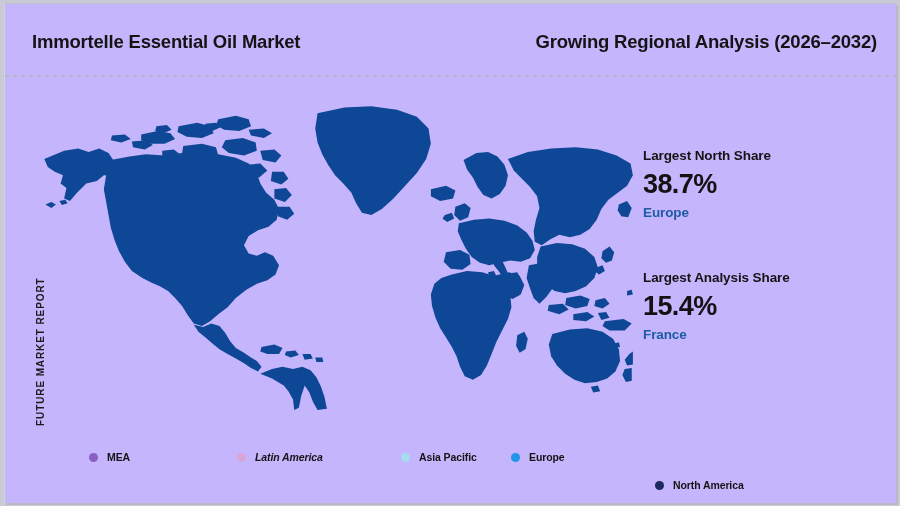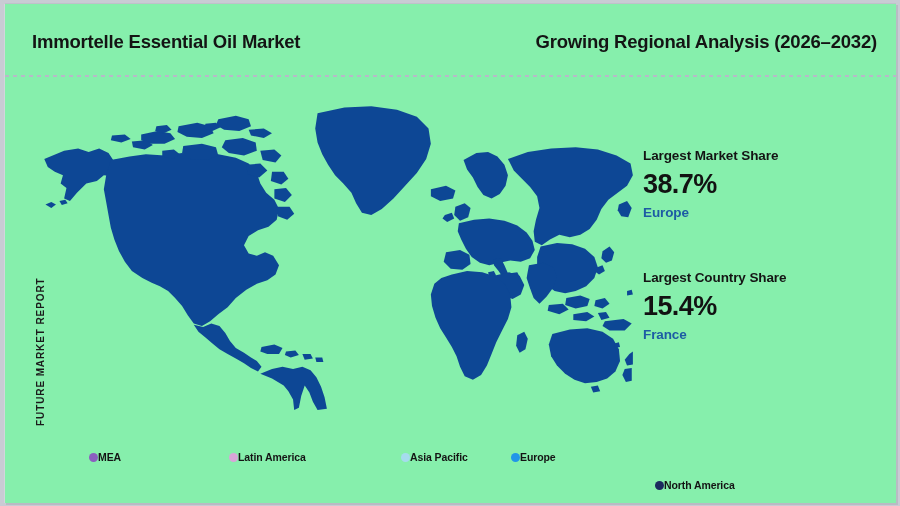--- a/index.html
+++ b/index.html
@@ -6,21 +6,21 @@
   body{
     width:900px;height:506px;
     background:#c9cbd4;
     font-family:"Liberation Sans", sans-serif;
     overflow:hidden;
   }
   #frame{
     position:absolute;
     left:4px;top:3px;
     width:892px;height:500px;
-    background:#86efac;
+    background:#c4b5fd;
     box-sizing:border-box;
     border-left:1px solid #d3d5dc;
     border-top:1px solid #bfc1ca;
     box-shadow: 2px 2px 0 0 #b9bbc4;
     overflow:hidden;
   }
 
   
   #header{
     position:absolute;left:0;top:0;width:892px;height:70px;
@@ -87,21 +87,21 @@
     letter-spacing:-0.1px;white-space:nowrap;margin:0;
   }
 
   
   #legend{
     position:absolute;left:84px;top:447px;
     width:700px;height:18px;
   }
   .legend-item{
     position:absolute;top:0;
-    display:flex;align-items:center;
+    display:flex;align-items:center;gap:9px;
     white-space:nowrap;
   }
   .legend-dot{
     width:9px;height:9px;
     border-radius:50%;
     flex:0 0 auto;
   }
   .legend-text{
     font-size:10.5px;
     font-weight:bold;
@@ -212,37 +212,37 @@
         <path d="M1004 452 L1010 448 L1010 470 L1000 472 L996 462 Z"></path>
         <path d="M996 478 L1008 476 L1008 498 L998 500 L992 488 Z"></path>
 
         <path d="M1000 344 L1008 342 L1010 350 L1000 352 Z"></path>
         <path d="M978 434 L986 432 L988 440 L978 442 Z"></path>
       </g>
     </svg>
   </div>
 
   <div class="stat-block" id="stat-0">
-    <div class="stat-label">Largest Market Share</div>
+    <div class="stat-label">Largest North Share</div>
     <div class="stat-value">38.7%</div>
     <div class="stat-region">Europe</div>
   </div>
 
   <div class="stat-block" id="stat-1">
-    <div class="stat-label">Largest Country Share</div>
+    <div class="stat-label">Largest Analysis Share</div>
     <div class="stat-value">15.4%</div>
     <div class="stat-region">France</div>
   </div>
 
   <div id="legend">
     <div class="legend-item" style="left: 0px;">
       <span class="legend-dot" style="background: rgb(139, 95, 191);"></span>
       <span class="legend-text">MEA</span>
     </div>
-    <div class="legend-item" style="left: 140px;">
+    <div class="legend-item" style="left: 148px; font-style: italic;">
       <span class="legend-dot" style="background: rgb(215, 166, 216);"></span>
       <span class="legend-text">Latin America</span>
     </div>
     <div class="legend-item" style="left: 294px; padding-left: 18px;">
       <span class="legend-dot" style="background: rgb(165, 220, 238);"></span>
       <span class="legend-text">Asia Pacific</span>
     </div>
     <div class="legend-item" style="left: 422px;">
       <span class="legend-dot" style="background: rgb(33, 150, 232);"></span>
       <span class="legend-text">Europe</span>

